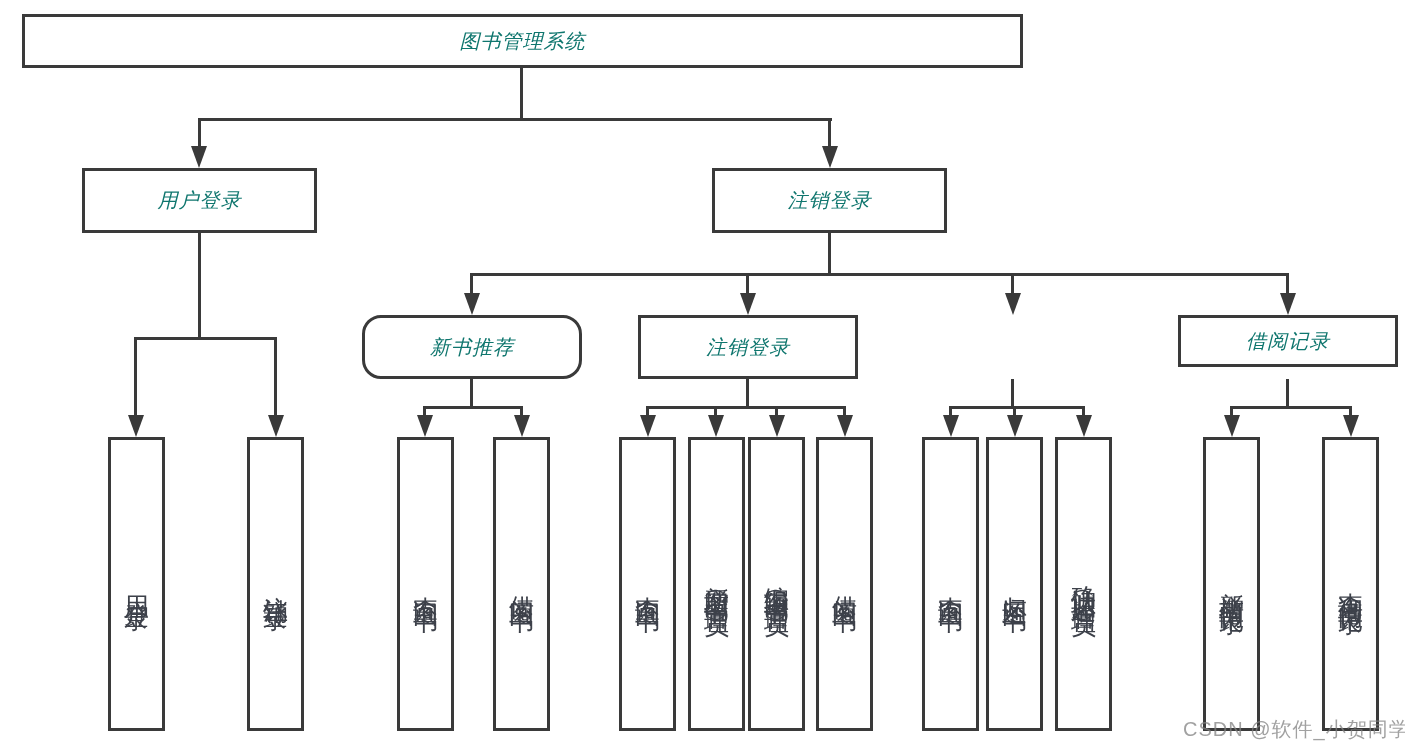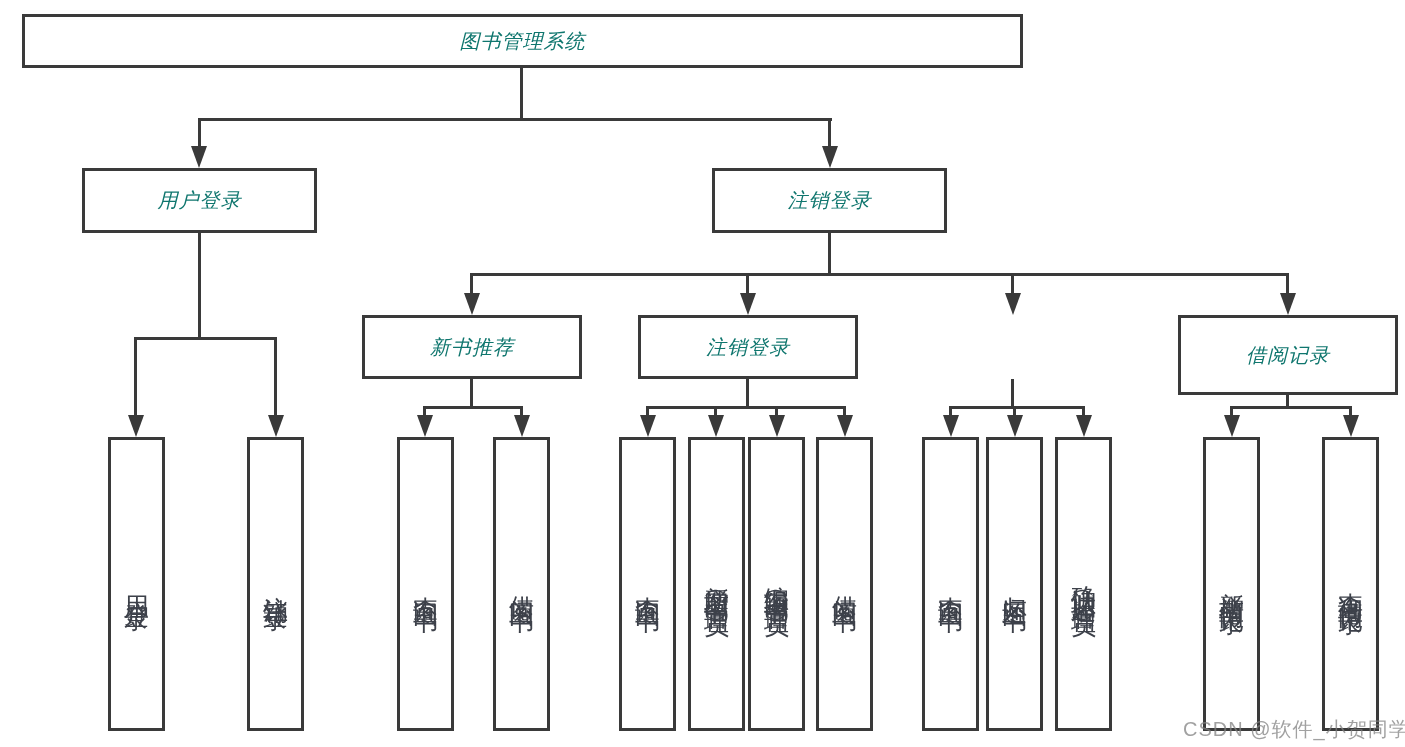--- a/index.html
+++ b/index.html
@@ -97,27 +97,27 @@
   <div class="hl" style="left:470px;  top:273px; width:819px;"></div>
   <div class="vl" style="left:470px;  top:273px; height:22px;"></div>
   <div class="vl" style="left:746px;  top:273px; height:22px;"></div>
   <div class="vl" style="left:1011px; top:273px; height:22px;"></div>
   <div class="vl" style="left:1286px; top:273px; height:22px;"></div>
   <div class="ar" style="left:464px;  top:293px;"></div>
   <div class="ar" style="left:740px;  top:293px;"></div>
   <div class="ar" style="left:1005px; top:293px;"></div>
   <div class="ar" style="left:1280px; top:293px;"></div>
 
-  <div class="node" style="left:362px;  top:315px; width:220px; height:64px;">
+  <div class="node" style="left:362px;  top:315px; width:220px; height:64px;border-radius:19px;">
     <span>新书推荐</span>
   </div>
   <div class="node" style="left:638px;  top:315px; width:220px; height:64px;">
     <span>注销登录</span>
   </div>
-  <div class="node" style="left:1178px; top:315px; width:220px; height:80px;">
+  <div class="node" style="left:1178px; top:315px; width:220px; height:52px;">
     <span>借阅记录</span>
   </div>
 
   <div class="vl" style="left:470px; top:379px; height:27px;"></div>
   <div class="hl" style="left:423px; top:406px; width:100px;"></div>
   <div class="vl" style="left:423px; top:406px; height:11px;"></div>
   <div class="vl" style="left:520px; top:406px; height:11px;"></div>
   <div class="ar" style="left:417px; top:415px;"></div>
   <div class="ar" style="left:514px; top:415px;"></div>
 

